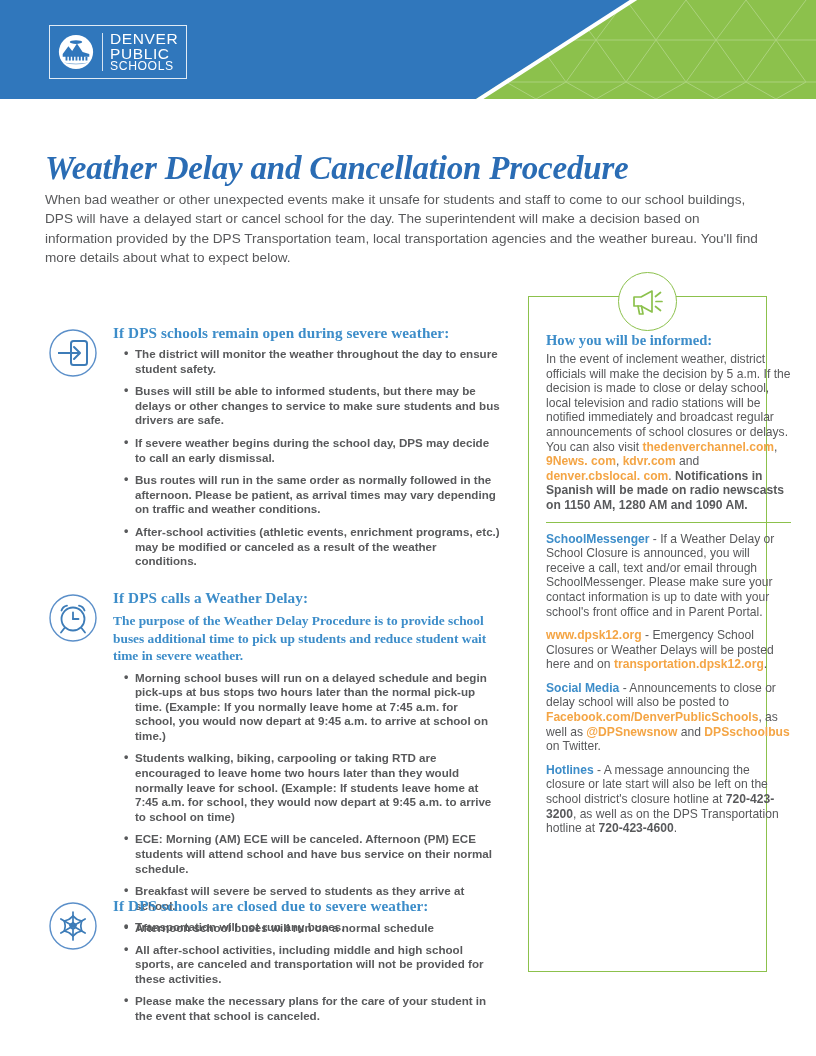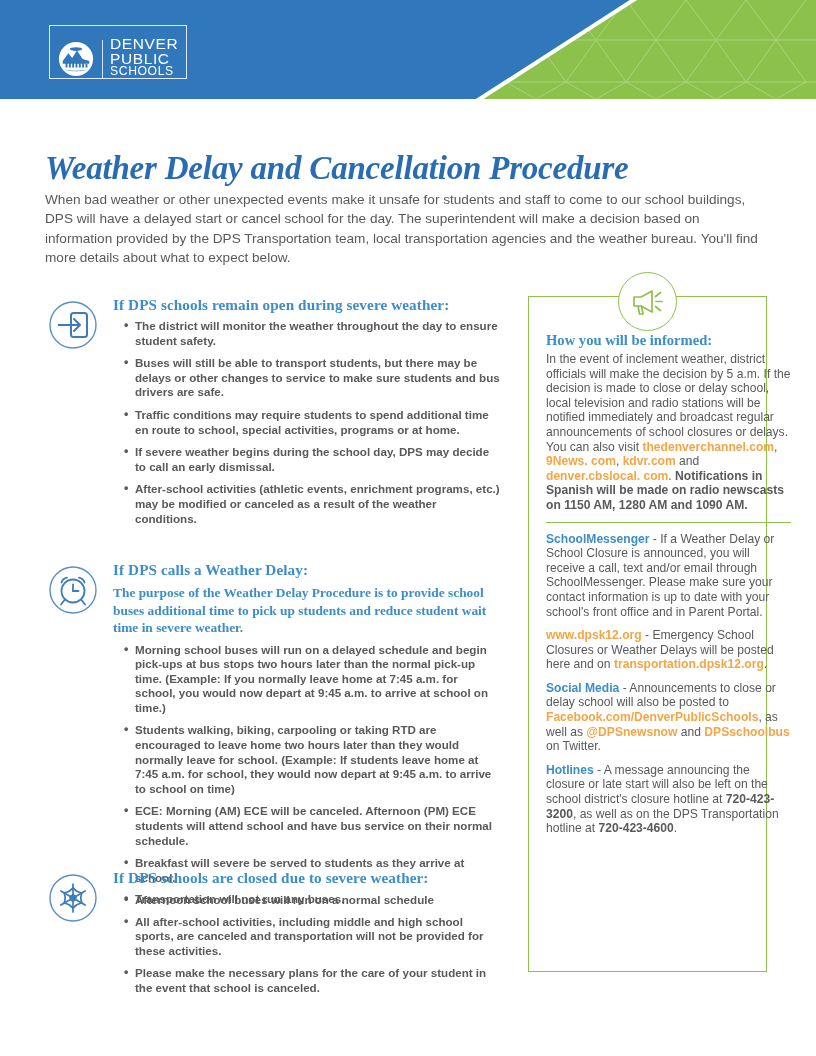--- a/index.html
+++ b/index.html
@@ -50,21 +50,21 @@
   }
   .logo-box {
     position: absolute;
     left: 49px;
     top: 25px;
     width: 138px;
     height: 54px;
     border: 1px solid rgba(255,255,255,.85);
     box-sizing: border-box;
     display: flex;
-    align-items: flex-end;
+    align-items: center;
   }
   .logo-seal {
     width: 38px;
     height: 38px;
     margin-left: 7px;
     flex: none;
   }
   .logo-divider {
     width: 1px;
     height: 38px;
@@ -104,20 +104,21 @@
     font-size: 13.6px;
     line-height: 19.6px;
     color: #58595b;
   }
 
   
   .section {
     position: absolute;
     left: 45px;
     width: 455px;
+    margin-top: 28px;
   }
   .sec-open  { top: 296px; }
   .sec-delay { top: 561px; }
   .sec-close { top: 869px; }
 
   .sec-icon {
     position: absolute;
     left: 3px;
     top: 4px;
     width: 50px;
@@ -279,23 +280,23 @@
   <svg class="sec-icon" viewBox="0 0 50 50">
     <circle cx="25" cy="25" r="23" fill="none" stroke="#5b8fc9" stroke-width="1.4"></circle>
     <rect x="23" y="13" width="16" height="24" rx="2.5" fill="none" stroke="#3d7cb8" stroke-width="2"></rect>
     <line x1="10" y1="25" x2="31" y2="25" stroke="#3d7cb8" stroke-width="2"></line>
     <polyline points="26,19 32,25 26,31" fill="none" stroke="#3d7cb8" stroke-width="2" stroke-linecap="round" stroke-linejoin="round"></polyline>
   </svg>
   <div class="sec-body">
     <h2 class="sec-heading">If DPS schools remain open during severe weather:</h2>
     <ul class="bullets">
       <li>The district will monitor the weather throughout the day to ensure student safety.</li>
-      <li>Buses will still be able to transport students, but there may be delays or other changes to service to make sure students and bus drivers are safe.</li>
-      <li>Traffic conditions may require students to spend additional time en route to school, special activities, programs or at home.</li>
+      <li>Buses will still be able to informed students, but there may be delays or other changes to service to make sure students and bus drivers are safe.</li>
       <li>If severe weather begins during the school day, DPS may decide to call an early dismissal.</li>
+      <li>Bus routes will run in the same order as normally followed in the afternoon. Please be patient, as arrival times may vary depending on traffic and weather conditions.</li>
       <li>After-school activities (athletic events, enrichment programs, etc.) may be modified or canceled as a result of the weather conditions.</li>
     </ul>
   </div>
 </div>
 
 <div class="section sec-delay">
   <svg class="sec-icon" viewBox="0 0 50 50">
     <circle cx="25" cy="25" r="23" fill="none" stroke="#5b8fc9" stroke-width="1.4"></circle>
     <circle cx="25" cy="26" r="11.5" fill="none" stroke="#3d7cb8" stroke-width="1.8"></circle>
     <line x1="25" y1="26" x2="25" y2="19.5" stroke="#3d7cb8" stroke-width="1.8" stroke-linecap="round"></line>

